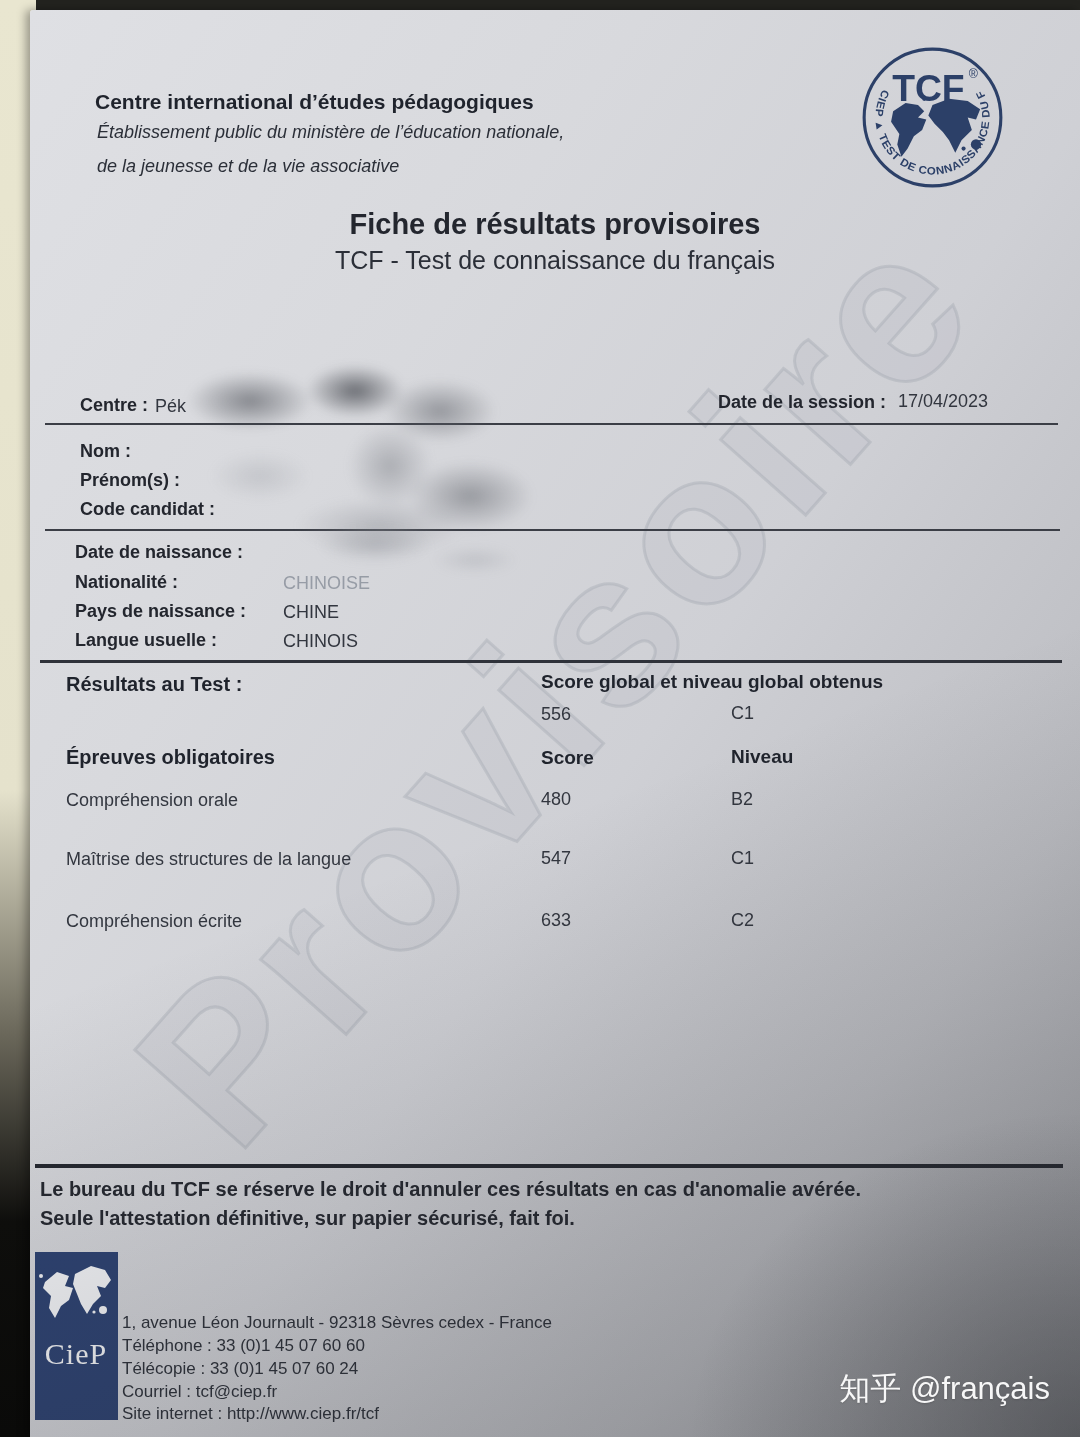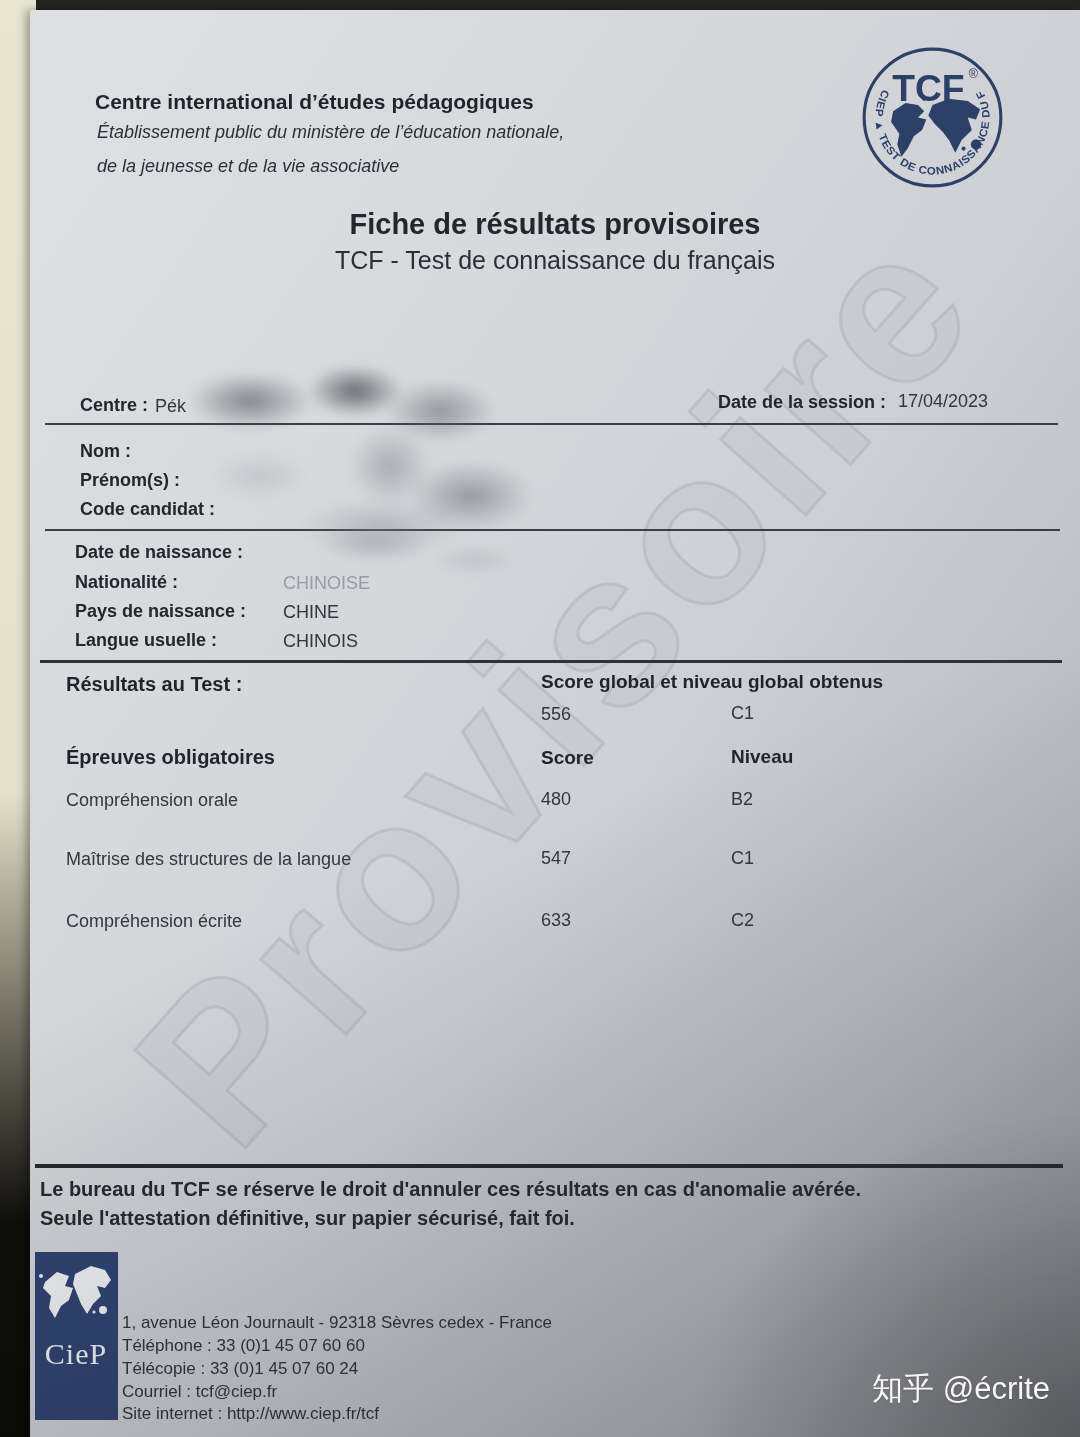--- a/index.html
+++ b/index.html
@@ -167,14 +167,14 @@
   <div class="abs contact" style="left:122px; top:1336px;">Téléphone : 33 (0)1 45 07 60 60</div>
   <div class="abs contact" style="left:122px; top:1359px;">Télécopie : 33 (0)1 45 07 60 24</div>
   <div class="abs contact" style="left:122px; top:1382px;">Courriel : tcf@ciep.fr</div>
   <div class="abs contact" style="left:122px; top:1404px;">Site internet : http://www.ciep.fr/tcf</div>
 
   <div class="smudge smudge-main"></div>
   <div class="smudge smudge-tail"></div>
 
   <div class="vignette"></div>
 
-  <div class="social">知乎 @écrite</div>
+  <div class="social">知乎 @français</div>
 </div>
 
 </body></html>

